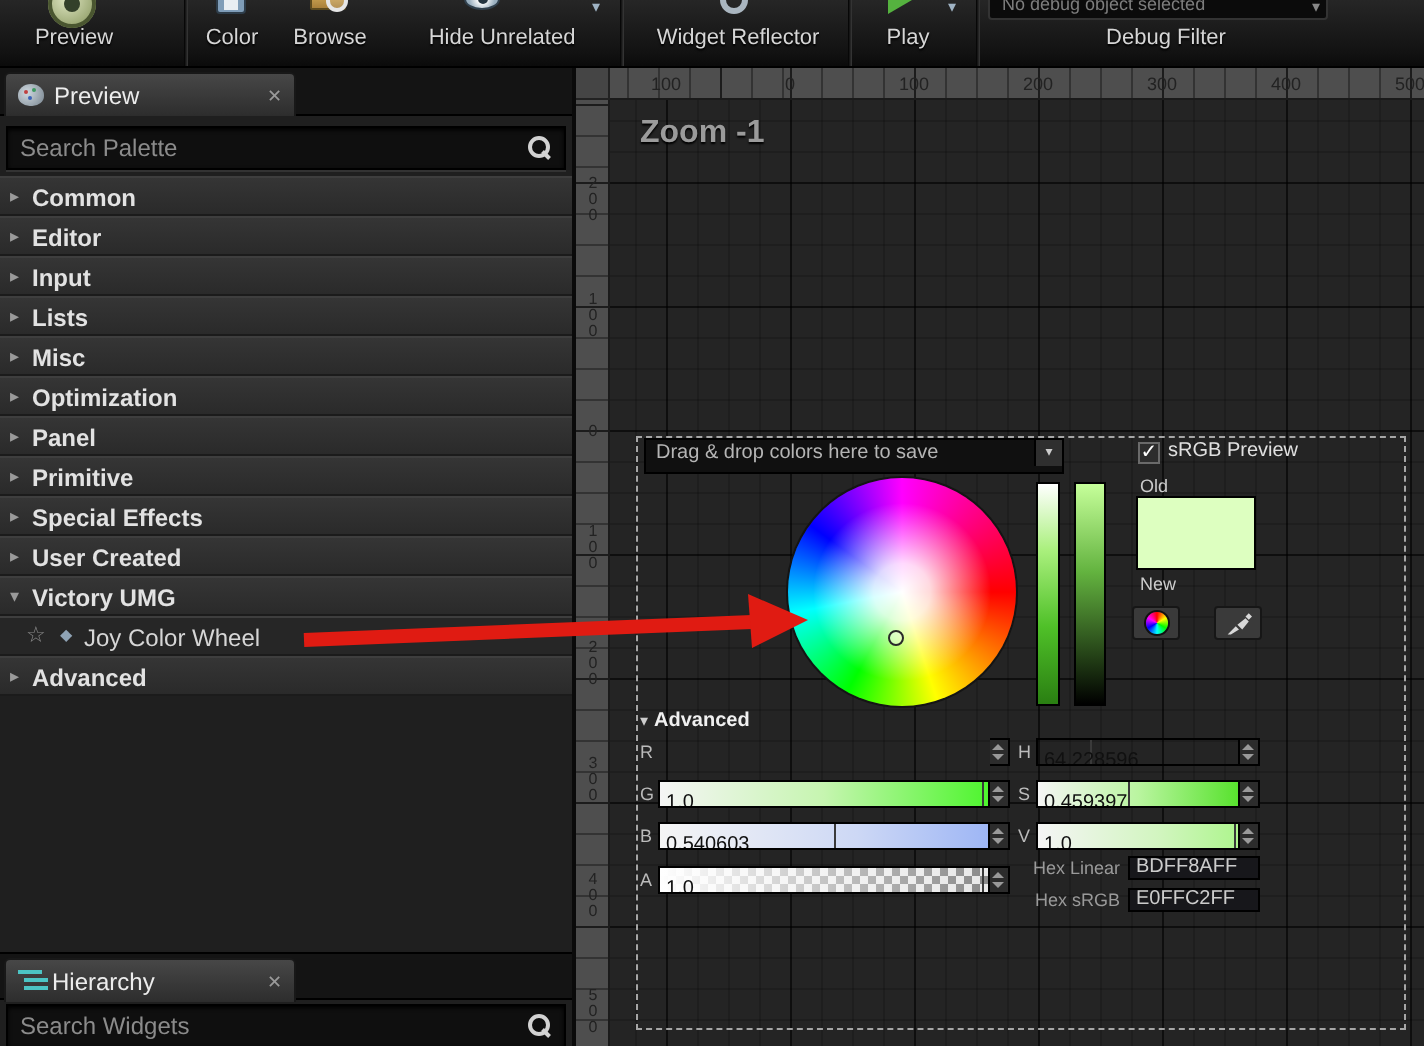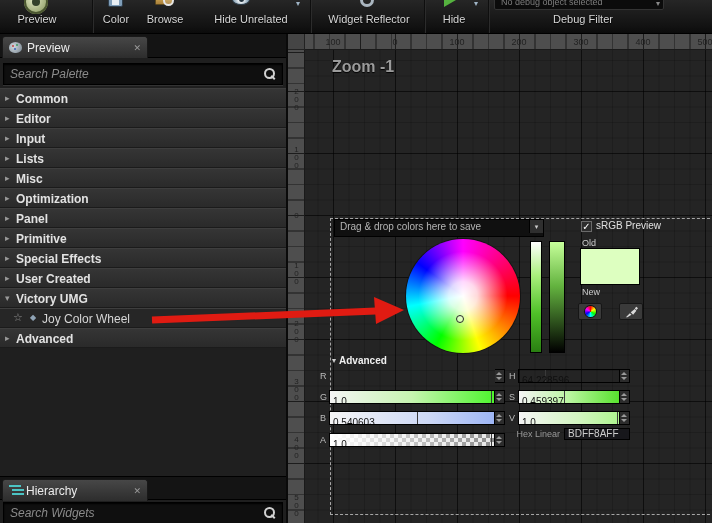--- a/index.html
+++ b/index.html
@@ -39,21 +39,21 @@
   .tab-label { font-size:12px; color:#ececec; flex:1; }
   .tab-close { font-size:9px; color:#9a9a9a; cursor:default; }
   .pal-icon { width:13px; height:11px; border-radius:50% 50% 45% 45%; background:radial-gradient(circle at 35% 40%, #cfd8df, #77848e); position:relative; }
   .pal-icon::after { content:""; position:absolute; width:2px; height:2px; border-radius:50%; background:#c04040; left:3px; top:3px;
     box-shadow:4px -1px 0 #3d9a60, 2px 3px 0 #3a62b8; }
   .hier-icon { width:12px; height:11px; position:relative; }
   .hier-icon::before { content:""; position:absolute; left:0; top:0; width:12px; height:2px; background:#4cc4c4;
     box-shadow:3px 4px 0 #4cc4c4, 3px 8px 0 #4cc4c4; }
   .searchbox { position:absolute; left:3px; width:280px; height:22px; background:#0f0f0f; border:1px solid #000;
     box-shadow:inset 0 1px 2px #000, 0 1px 0 #333; display:flex; align-items:center; padding:0 6px; }
-  .search-text { flex:1; font-size:12px; color:#8b8b8b;font-style:italic; }
+  .search-text { flex:1; font-size:12px; color:#8b8b8b; }
   .mag { position:relative; width:12px; height:12px; }
   .mag::before { content:""; position:absolute; left:0; top:0; width:7px; height:7px; border:2px solid #d2d2d2; border-radius:50%; }
   .mag::after { content:""; position:absolute; left:8px; top:7px; width:2px; height:5px; background:#d2d2d2; transform:rotate(-45deg); }
   .tree { position:absolute; left:0; top:54px; width:286px; }
   .trow { position:relative; height:20px; background:linear-gradient(#353535,#2a2a2a); border-top:1px solid #3e3e3e; border-bottom:1px solid #1b1b1b; }
   .trow .caret { position:absolute; left:5px; top:4px; font-size:9px; color:#9a9a9a; }
   .trow .tlabel { position:absolute; left:16px; top:3px; font-size:12px; font-weight:bold; color:#e2e2e2; }
   .trow.child { background:#262626; }
   .trow.child .star { position:absolute; left:13px; top:2px; font-size:11px; color:#8a8a8a; }
   .trow.child .diamond { position:absolute; left:30px; top:4px; font-size:8px; color:#8fa3b5; }
@@ -82,21 +82,21 @@
       linear-gradient(rgba(0,0,0,.55) 1px, transparent 1px),
       linear-gradient(90deg, rgba(0,0,0,.55) 1px, transparent 1px),
       linear-gradient(rgba(0,0,0,.18) 1px, transparent 1px),
       linear-gradient(90deg, rgba(0,0,0,.18) 1px, transparent 1px);
     background-size:62px 62px,62px 62px,15.5px 15.5px,15.5px 15.5px;
     background-position:90px 41px; }
   .zoom-label { position:absolute; left:32px; top:24px; font-size:16px; font-weight:bold; color:#9b9b9b; text-shadow:0 1px 1px #000; }
   .selection { position:absolute; left:30px; top:184px; width:385px; height:297px; border:1px dashed #bdbdbd; opacity:.85; }
 
   
-  .abs { position:absolute;margin-left:12px; }
+  .abs { position:absolute; }
   .combo { left:34px; top:185px; width:210px; height:15px; background:#101010; border:1px solid #000; color:#b5b5b5;
     font-size:10px; line-height:13px; padding:0 18px 16px 5px; white-space:nowrap; overflow:hidden; }
   .combo .dd { position:absolute; right:0; top:0; width:14px; height:13px; background:#2f2f2f; border-left:1px solid #000;
     color:#ccc; font-size:7px; text-align:center; line-height:13px; }
   .checkbox { left:281px; top:187px; width:11px; height:11px; background:#2d2d2d; border:1px solid #6a6a6a; color:#fff;
     font-size:10px; line-height:10px; text-align:center; }
   .cb-label { left:296px; top:186px; font-size:10px; color:#e0e0e0; }
   .wheel { left:106px; top:205px; width:114px; height:114px; border-radius:50%;
     background:
       radial-gradient(circle closest-side, #ffffff 0%, rgba(255,255,255,.85) 25%, rgba(255,255,255,0) 78%),
@@ -164,21 +164,21 @@
     </div>
     <div class="tb-sep" style="left:310px"></div>
     <div class="tb-btn" style="left:316px;width:106px">
       <span class="ic-ring"></span>
       <span class="tb-label">Widget Reflector</span>
     </div>
     <div class="tb-sep" style="left:424px"></div>
     <div class="tb-btn" style="left:428px;width:52px">
       <span class="ic-play"></span>
       <span class="tb-caret" style="right:2px">▾</span>
-      <span class="tb-label">Hide</span>
+      <span class="tb-label">Play</span>
     </div>
     <div class="tb-sep" style="left:488px"></div>
     <div class="tb-btn" style="left:494px;width:178px">
       <div class="debug-drop">
         <span>No debug object selected</span>
         <span class="dd">▾</span>
       </div>
       <span class="tb-label">Debug Filter</span>
     </div>
   </div>
@@ -358,20 +358,24 @@
     <div class="srow" style="left:221px;top:377px;width:121px">
       <span class="ch">V</span>
       <span class="track grad-v"><span class="val">1.0</span><i class="mark" style="left:98%"></i></span>
       <span class="spin"></span>
     </div>
 
     <div class="hexrow" style="top:394px">
       <span class="hexlabel">Hex Linear</span>
       <span class="hexbox">BDFF8AFF</span>
     </div>
+    <div class="hexrow" style="top:410px">
+      <span class="hexlabel">Hex sRGB</span>
+      <span class="hexbox">E0FFC2FF</span>
+    </div>
   </div>
 
   <svg id="arrow-svg" width="712" height="523" viewBox="0 0 712 523">
     <line x1="152" y1="320" x2="376" y2="311" stroke="#e01b12" stroke-width="7"></line>
     <polygon points="374,297 404,310 376,324" fill="#e01b12"></polygon>
   </svg>
 
 </div>
 
 </body></html>

